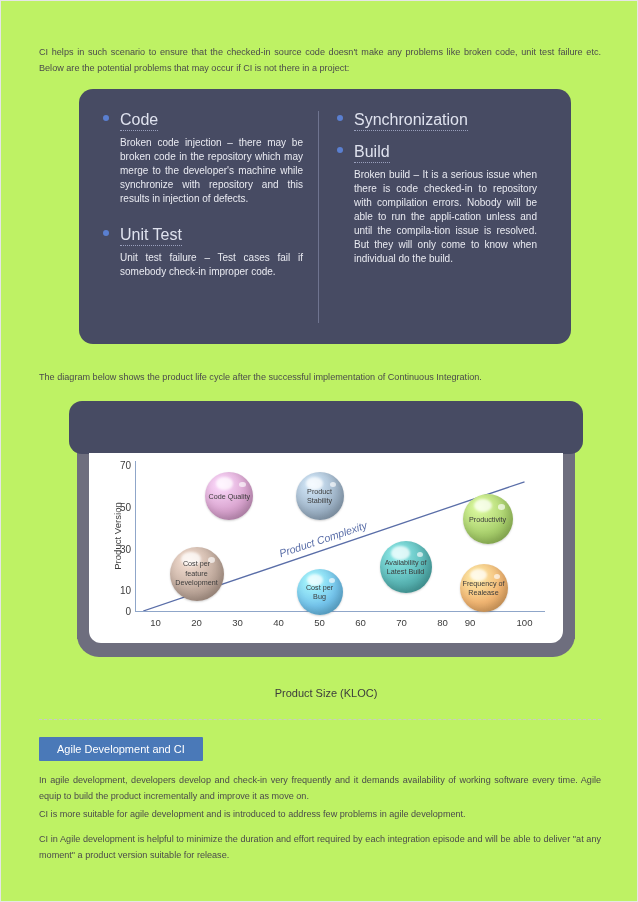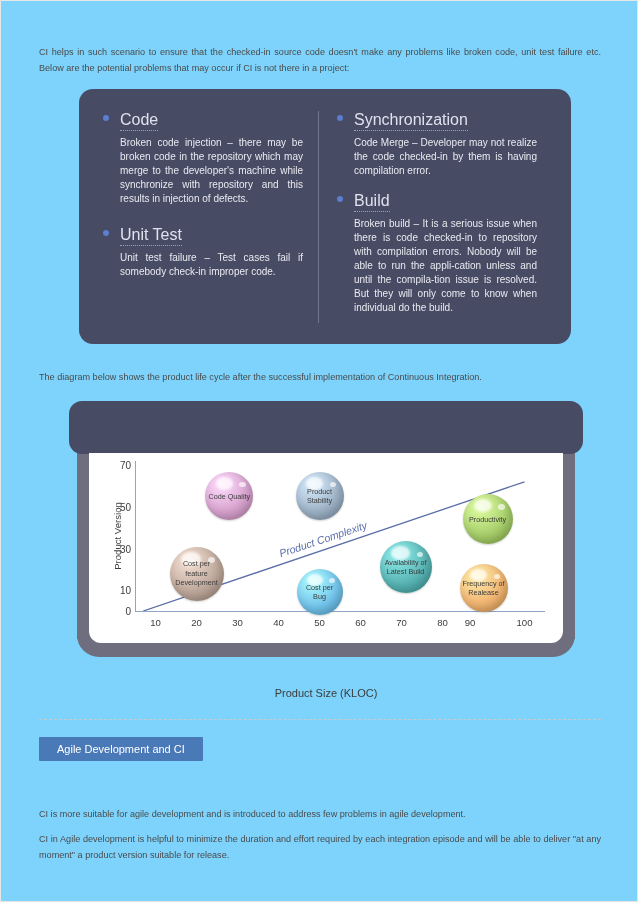--- a/index.html
+++ b/index.html
@@ -8,21 +8,21 @@
     background:#ffffff;
     font-family:"Liberation Sans",sans-serif;
     color:#4a4a4a;
     overflow:hidden;
   }
   .page{
     position:relative;
     width:638px;height:902px;
     box-sizing:border-box;
     border:1px solid #e6e6e6;
-    background:#7dd3fc;
+    background:#bef264;
     padding:0;
   }
   .body-text{
     position:absolute;
     font-size:9.1px;
     line-height:15.5px;
     color:#4b4b4b;
     text-align:justify;
   }
   
@@ -245,21 +245,20 @@
         <div class="topic-body">Unit test failure – Test cases fail if somebody check-in improper code.</div>
       </div>
     </div>
 
     <div class="problem-col col-right">
       <div class="topic">
         <div class="topic-head">
           <span class="bullet-dot"></span>
           <span class="htext">Synchronization</span>
         </div>
-        <div class="topic-body">Code Merge – Developer may not realize the code checked-in by them is having compilation error.</div>
       </div>
       <div class="topic" style="margin-top:14px;">
         <div class="topic-head">
           <span class="bullet-dot"></span>
           <span class="htext">Build</span>
         </div>
         <div class="topic-body">Broken build – It is a serious issue when there is code checked-in to repository with compilation errors. Nobody will be able to run the appli-cation unless and until the compila-tion issue is resolved. But they will only come to know when individual do the build.</div>
       </div>
     </div>
   </div>
@@ -333,16 +332,17 @@
           </div>
         </div>
     </div>
   </div>
 
   <div class="xaxis-title">Product Size (KLOC)</div>
 
   <div class="divider-dashed"></div>
   <div class="section-chip">Agile Development and CI</div>
 
+  <div class="body-text" style="left:38px;top:772px;width:562px;">In agile development, developers develop and check-in very frequently and it demands availability of working software every time. Agile equip to build the product incrementally and improve it as move on.</div>
   <div class="body-text" style="left:38px;top:806px;width:562px;">CI is more suitable for agile development and is introduced to address few problems in agile development.</div>
   <div class="body-text" style="left:38px;top:831px;width:562px;">CI in Agile development is helpful to minimize the duration and effort required by each integration episode and will be able to deliver "at any moment" a product version suitable for release.</div>
 
 </div>
 
 </body></html>

